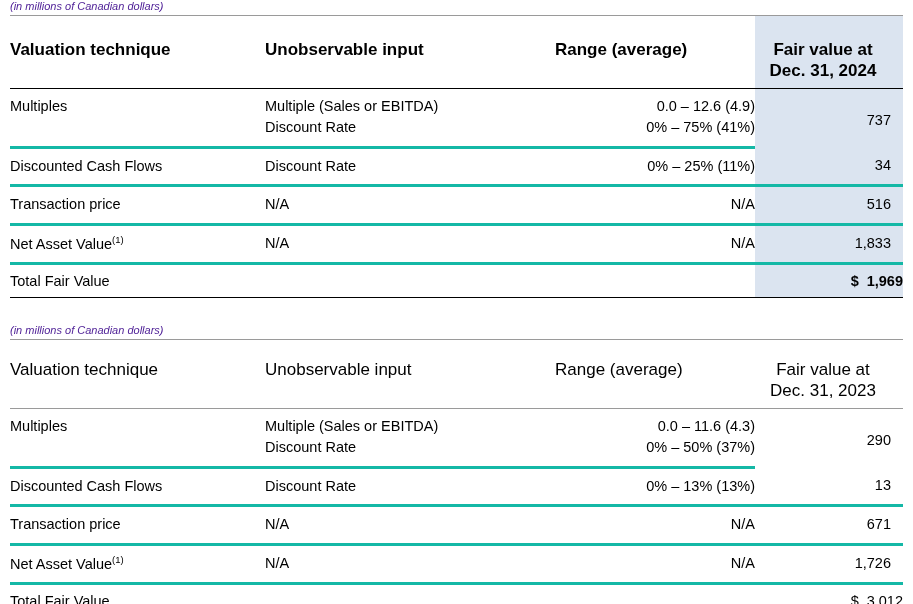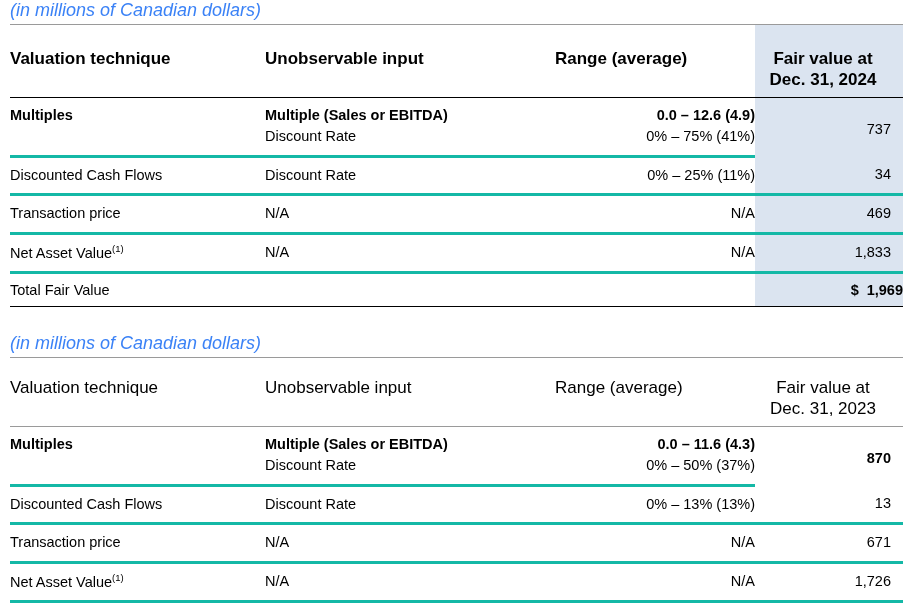--- a/index.html
+++ b/index.html
@@ -17,22 +17,22 @@
   }
   .page {
     position: relative;
     width: 913px;
     height: 604px;
     padding: 0;
     box-sizing: border-box;
   }
   .caption {
     font-style: italic;
-    font-size: 18px;
-    color: #3b82f6;
+    font-size: 11px;
+    color: #4c1d95;
     padding: 0 0 3px 10px;
   }
   .caption-rule {
     border-bottom: 1px solid #9a9a9a;
     margin: 0 10px 0 10px;
   }
   table {
     border-collapse: collapse;
     width: 893px;
     margin: 0 10px;
@@ -90,21 +90,20 @@
   .t1 .total-row td.val { font-weight: bold; }
 
   .sub { font-size: 9.5px; vertical-align: super; }
 
   .multiples-sub td {
     padding-top: 0;
     padding-bottom: 8px;
   }
   .multiples-top td {
     padding-bottom: 2px;
-    font-weight: bold;
   }
 
   .gap { height: 26px; }
 
   .footnote {
     font-style: italic;
     font-size: 12.5px;
     padding: 10px 10px 0 10px;
     line-height: 1.3;
   }
@@ -162,21 +161,21 @@
         <td>Discounted Cash Flows</td>
         <td>Discount Rate</td>
         <td class="num">0% – 25% (11%)</td>
         <td class="val shade">34</td>
       </tr>
 
       <tr class="body-row rule-row">
         <td>Transaction price</td>
         <td>N/A</td>
         <td class="num">N/A</td>
-        <td class="val shade">469</td>
+        <td class="val shade">516</td>
       </tr>
 
       <tr class="body-row rule-row">
         <td><span>Net Asset Value</span><span class="sub">(1)</span></td>
         <td>N/A</td>
         <td class="num">N/A</td>
         <td class="val shade">1,833</td>
       </tr>
 
       <tr class="total-row">
@@ -219,21 +218,21 @@
         <td class="hdr-td val">
           <div>Fair value at</div>
           <div>Dec. 31, 2023</div>
         </td>
       </tr>
 
       <tr class="body-row multiples-top">
         <td>Multiples</td>
         <td>Multiple (Sales or EBITDA)</td>
         <td class="num">0.0 – 11.6 (4.3)</td>
-        <td class="val" rowspan="2">870</td>
+        <td class="val" rowspan="2">290</td>
       </tr>
       <tr class="body-row multiples-sub rule-row">
         <td></td>
         <td>Discount Rate</td>
         <td class="num">0% – 50% (37%)</td>
       </tr>
 
       <tr class="body-row rule-row">
         <td>Discounted Cash Flows</td>
         <td>Discount Rate</td>

